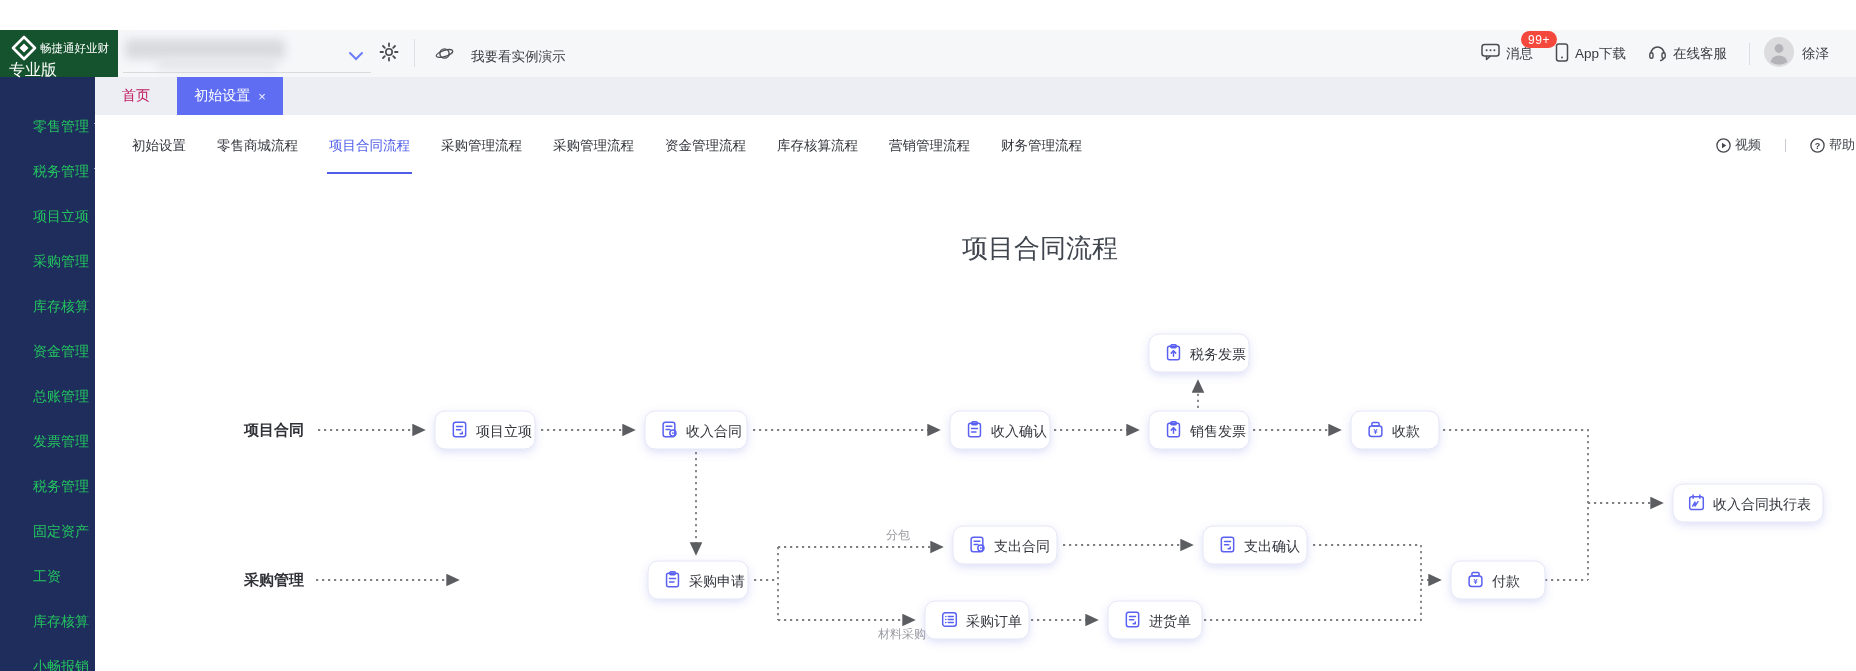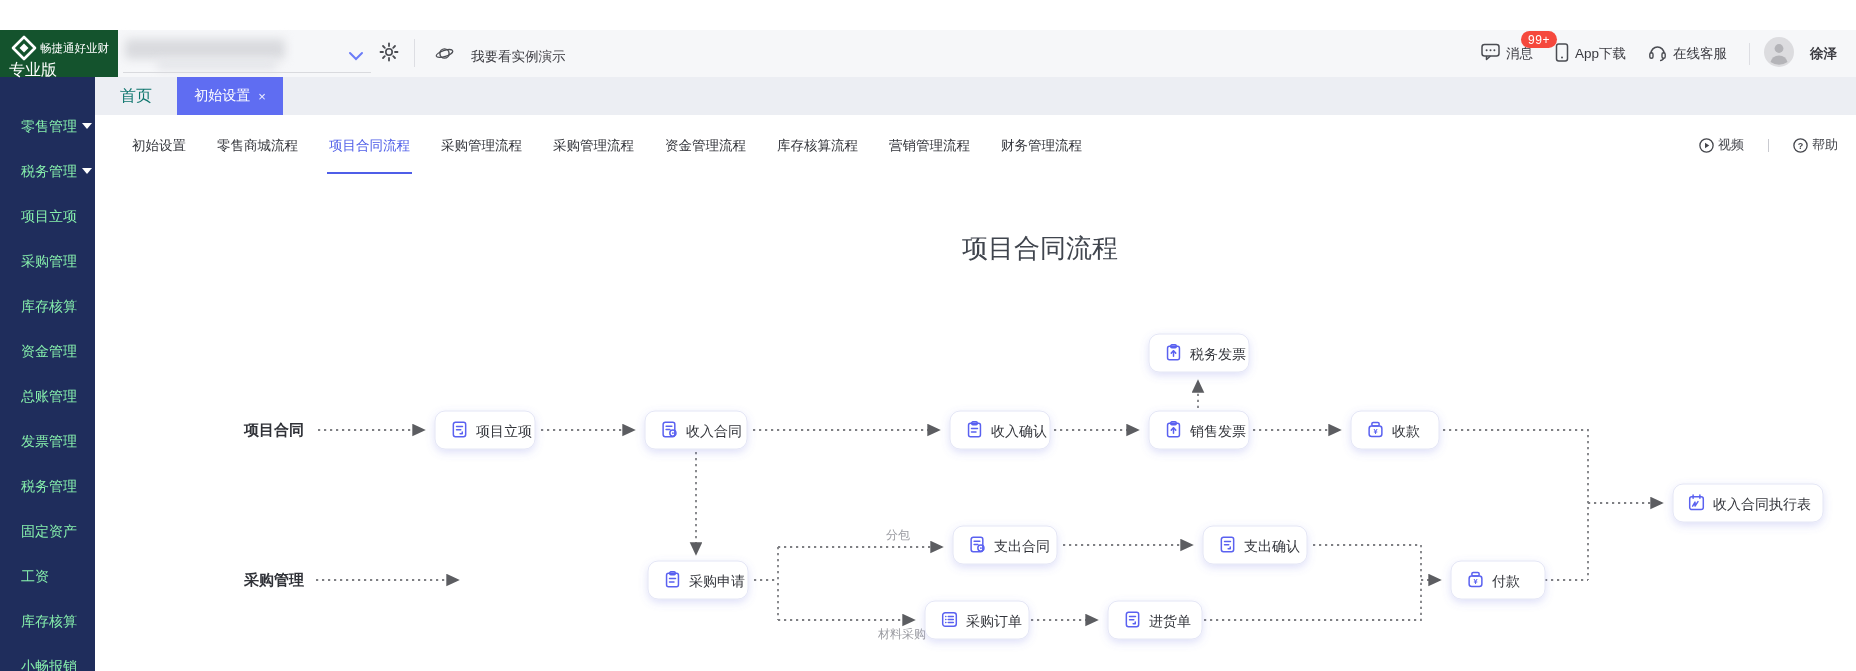--- a/index.html
+++ b/index.html
@@ -11,21 +11,21 @@
   .top-strip { position:absolute; left:0; top:0; width:1856px; height:30px; background:#fff; }
 
   
   .brand { position:absolute; left:0; top:30px; width:118px; height:47px; background:#14532d; z-index:5; }
   .brand .logo { position:absolute; left:11px; top:5px; }
   .brand .name { position:absolute; left:40px; top:11px; color:#fff; font-size:11.5px; white-space:nowrap; }
   .brand .edition { position:absolute; left:9px; top:30px; color:#fff; font-size:16px; }
 
   
   .sidebar { position:absolute; left:0; top:77px; width:95px; height:594px; background:#1f2d5c; z-index:4; }
-  .side-item { position:relative; height:45px; line-height:45px; padding-left:21px; color:#86efac;
+  .side-item { position:relative; height:45px; line-height:45px; padding-left:33px; color:#22c55e;
     font-size:14px; font-weight:500; cursor:pointer; white-space:nowrap; }
   .side-item:first-child { margin-top:27px; }
   .caret-down { display:inline-block; width:0; height:0; margin-left:5px; vertical-align:2px;
     border-left:5px solid transparent; border-right:5px solid transparent; border-top:6px solid #ffffff; }
 
   
   .header { position:absolute; left:95px; top:30px; width:1761px; height:47px; background:#f6f7f9; }
   .blur-blob1 { position:absolute; left:30px; top:9px; width:160px; height:20px; background:#d9dade;
     border-radius:4px; filter:blur(5px); }
   .blur-blob2 { position:absolute; left:62px; top:29px; width:120px; height:11px; background:#e4e5e9;
@@ -36,40 +36,40 @@
   .hdr-gear { left:284px; }
   .hdr-divider { position:absolute; left:319px; top:9px; width:1px; height:28px; background:#dddee3; }
   .demo-link { position:absolute; left:340px; top:14px; display:flex; align-items:flex-end; gap:17px;
     font-size:13.5px; color:#3a3a40; cursor:pointer; }
   .hdr-right { position:absolute; right:0; top:0; height:47px; display:flex; align-items:center; }
   .hdr-link { display:flex; align-items:center; gap:6px; font-size:13.5px; color:#3a3a40;
     cursor:pointer; position:relative; margin-right:22px; white-space:nowrap; }
   .badge { position:absolute; top:-12px; right:-24px; background:#f5483d; color:#fff; font-size:12px;
     font-weight:normal; padding:1.5px 7px; border-radius:9px; letter-spacing:.5px; }
   .user-divider { width:1px; height:22px; background:#dddee3; margin-right:14px; }
-  .user { display:flex; align-items:center; gap:16px; font-size:13.5px; color:#3a3a40;
-    cursor:pointer; width:92px; overflow:hidden;font-weight:bold; }
+  .user { display:flex; align-items:center; gap:8px; font-size:13.5px; color:#3a3a40;
+    cursor:pointer; width:92px; overflow:hidden; }
 
   
   .tabstrip { position:absolute; left:95px; top:77px; width:1761px; height:38px; background:#eceef3;
     display:flex; align-items:stretch; }
   .wtab-home { width:82px; display:flex; align-items:center; justify-content:center;
-    font-size:16px; color:#0f766e; cursor:pointer; }
+    font-size:14px; color:#be185d; cursor:pointer; }
   .wtab-active { width:106px; background:#5f6df2; color:#fff; display:flex; align-items:center;
     justify-content:center; gap:8px; font-size:14px; cursor:pointer; }
   .wtab-close { font-size:13px; line-height:1; cursor:pointer; opacity:.9; }
 
   
   .content { position:absolute; left:95px; top:115px; width:1761px; height:556px; background:#fff; }
   .flowtabs { position:absolute; left:0; top:0; width:1761px; height:60px; display:flex;
     align-items:center; padding-left:35px; }
   .ftab { font-size:13.5px; color:#33353b; margin-right:27px; padding:20px 2px 17px; cursor:pointer;
     white-space:nowrap; border-bottom:2px solid transparent; }
   .ftab.active { color:#4f5ee8; border-bottom-color:#4f5ee8; }
-  .flow-help { margin-left:auto; display:flex; align-items:center; gap:24px; padding-right:18px;
+  .flow-help { margin-left:auto; display:flex; align-items:center; gap:24px; padding-right:1px;
     font-size:13px; color:#44464c; }
   .fh-item { display:flex; align-items:center; gap:4px; cursor:pointer; }
   .fh-sep { width:1px; height:13px; background:#c9cad0; }
 
   
   .flow-svg { position:absolute; left:0; top:0; width:1856px; height:671px; z-index:3; }
   .flow-title { font-size:26px; fill:#40454e; font-weight:500; }
   .row-label { font-size:15px; fill:#2f3137; font-weight:600; }
   .branch-label { font-size:12px; fill:#9a9ba1; }
   .conn { fill:none; stroke:#7e7f83; stroke-width:1.8; stroke-dasharray:2.2 3.8; }

